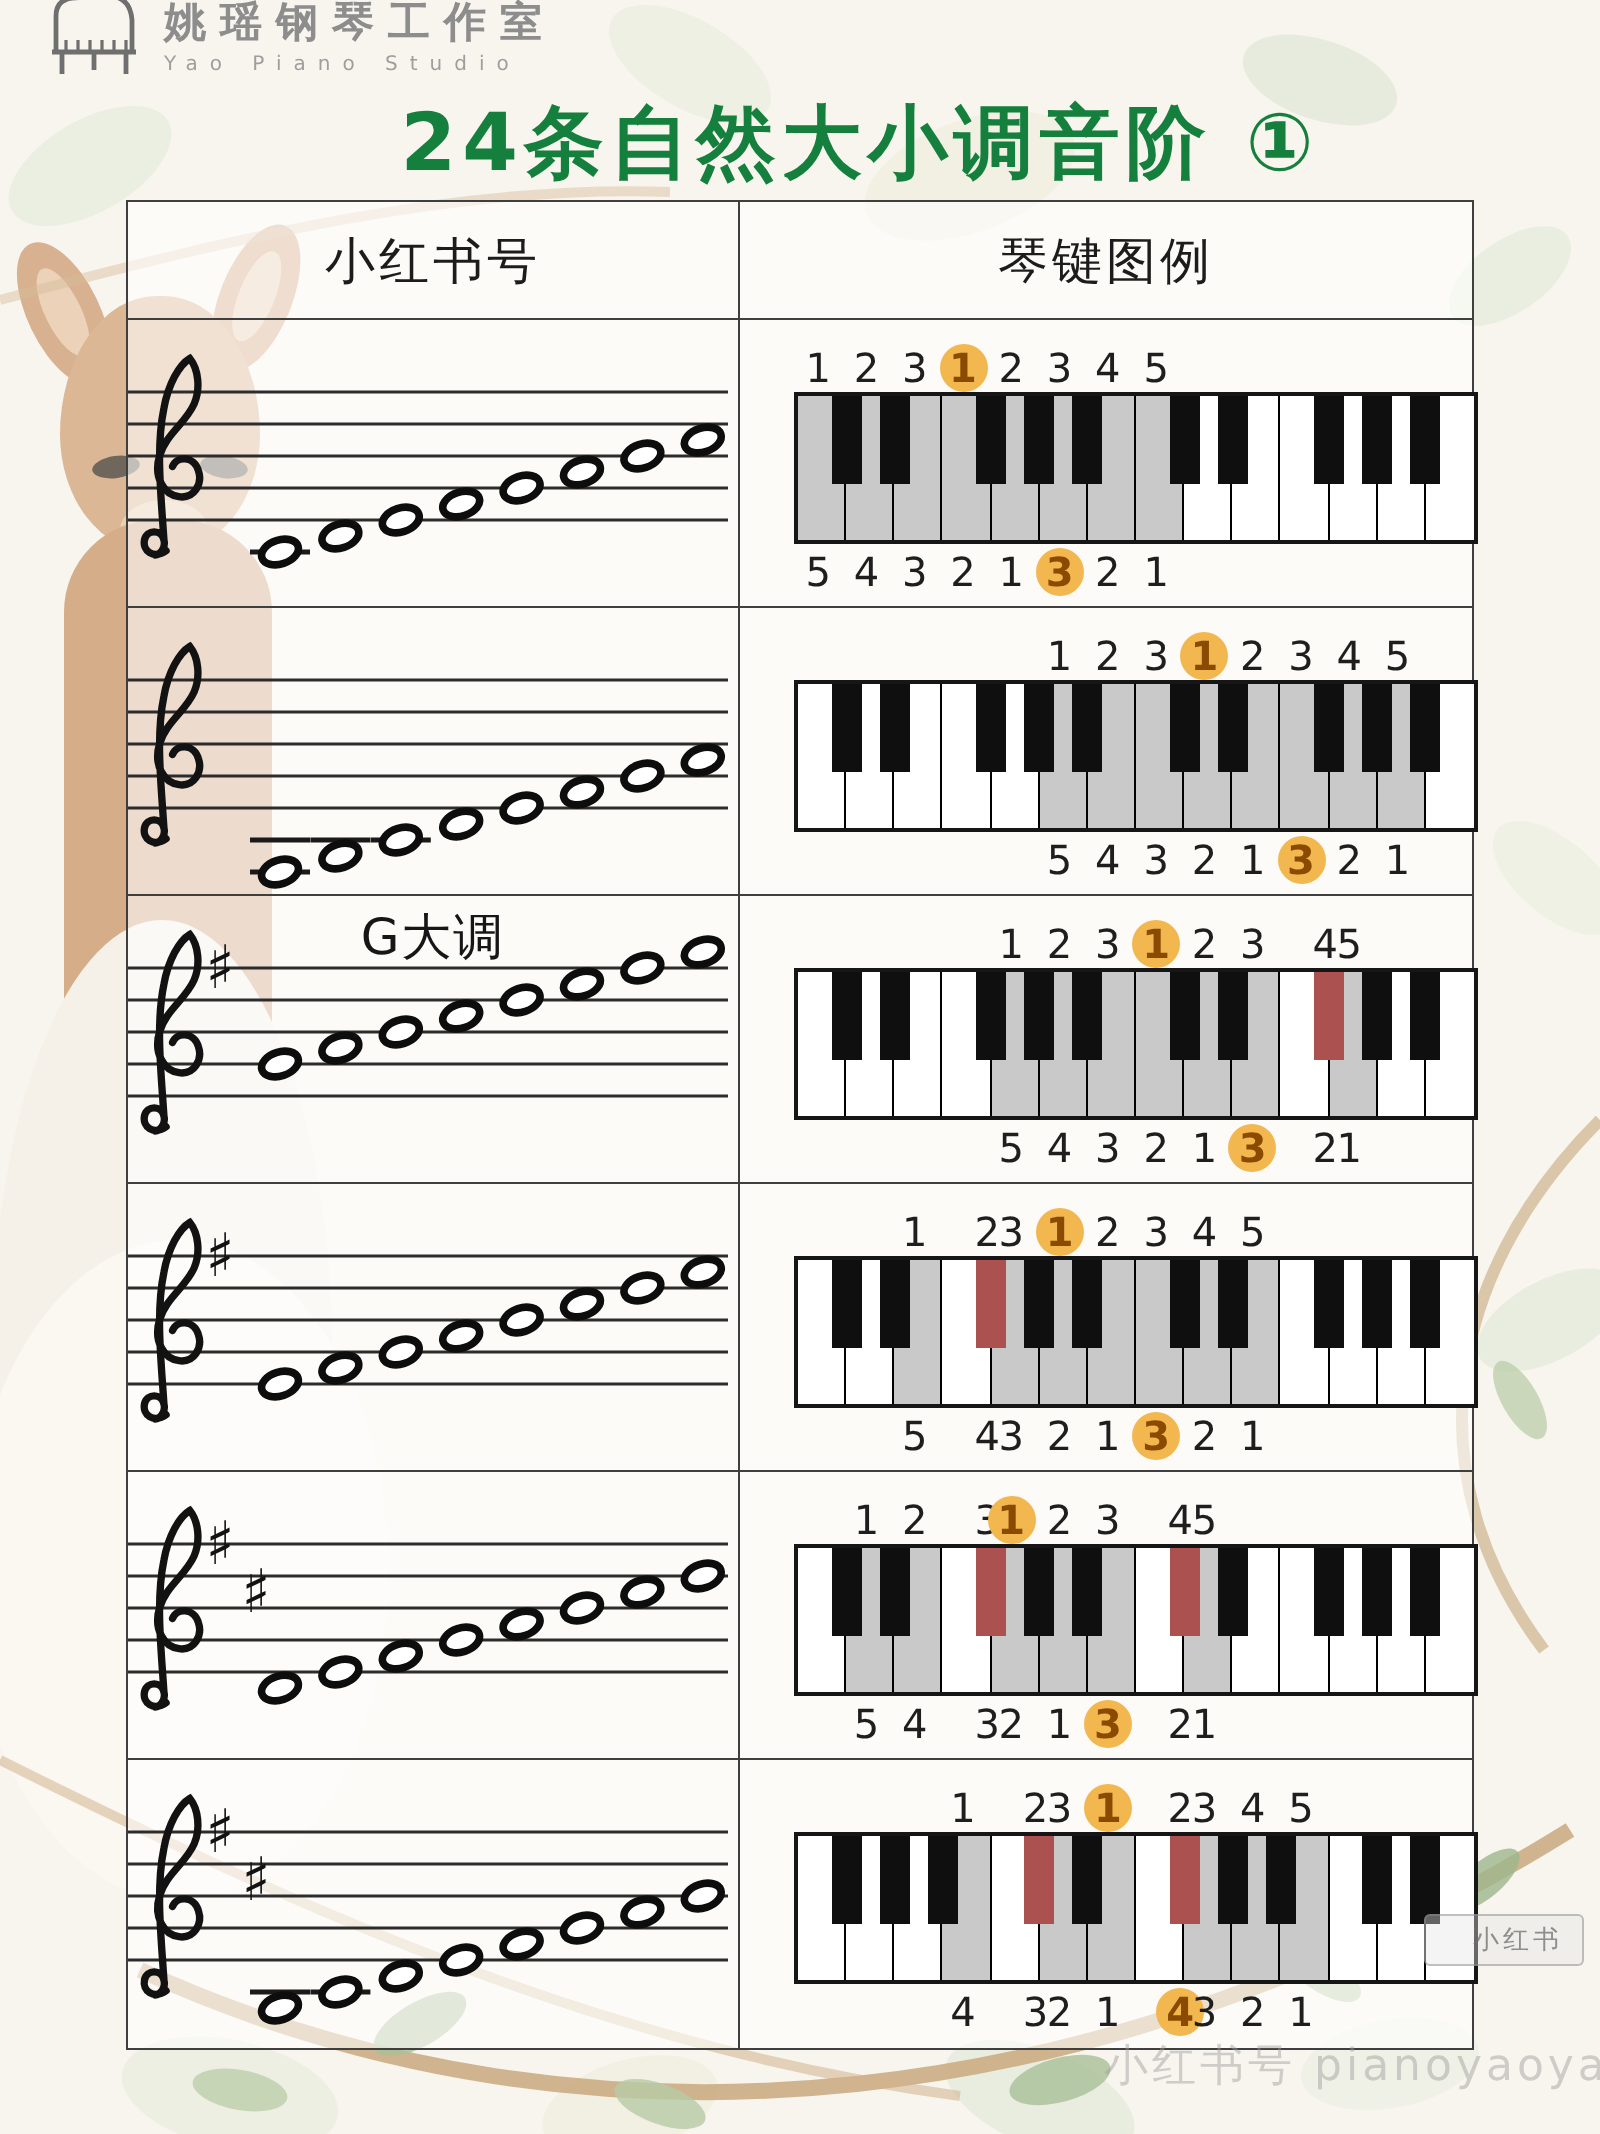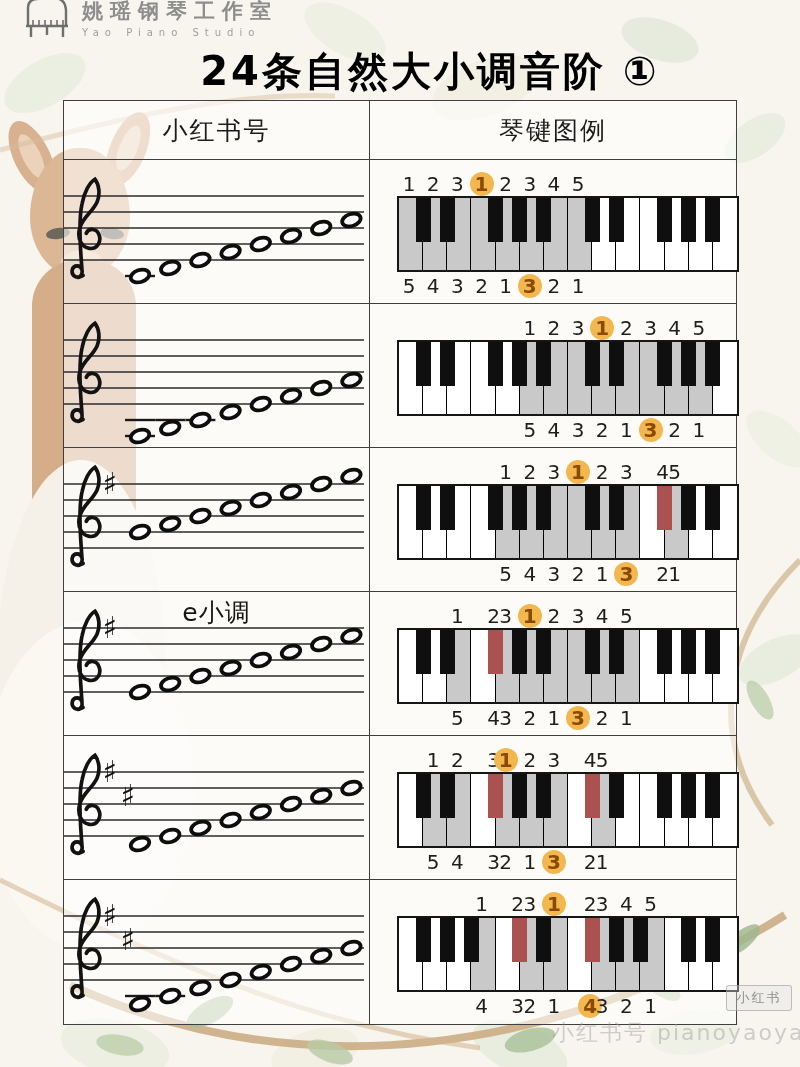--- a/index.html
+++ b/index.html
@@ -49,23 +49,23 @@
   .fing.bot{margin-top:3px;}
   .fnum{position:absolute;width:26px;margin-left:-13px;text-align:center;
     font-size:20px;color:#1e1e1e;line-height:22px;}
   .fnum.circ{width:24px;height:24px;margin-left:-12px;border-radius:50%;
     line-height:24px;font-weight:bold;top:-1px;}
   .kb{position:relative;width:338px;height:72px;border:2px solid #161616;background:#fff;box-sizing:content-box;}
   .wk{position:absolute;top:0;height:72px;background:#fff;border-right:1.2px solid #000;box-sizing:border-box;}
   .wk.last{border-right:none;}
   .bk{position:absolute;top:0;width:15px;height:44px;background:#0f0f0f;z-index:2;}
   
-  .wm-badge{position:absolute;right:8px;top:985px;width:64px;height:24px;z-index:4;
+  .wm-badge{position:absolute;right:8px;top:957px;width:64px;height:24px;z-index:4;
     border:1px solid rgba(140,140,140,0.5);background:rgba(228,228,228,0.4);border-radius:3px;
-    font-size:13px;color:rgba(110,110,110,0.75);display:flex;align-items:center;justify-content:center;letter-spacing:2px;}
+    font-size:13px;color:rgba(110,110,110,0.75);display:flex;align-items:center;justify-content:center;letter-spacing:2px;padding-left:14px;}
   .wm-line{position:absolute;left:552px;top:1018px;z-index:4;font-size:22px;letter-spacing:2px;
     color:rgba(155,155,155,0.45);white-space:nowrap;}
 </style>
 </head>
 <body>
 
 <div class="bg-layer">
 
   <div class="leaf" style="left:300px;top:10px;width:90px;height:44px;background:#e9eede;transform:rotate(30deg);opacity:.7"></div>
   <div class="leaf" style="left:430px;top:60px;width:110px;height:56px;background:#f0ede0;transform:rotate(-20deg);opacity:.8"></div>
@@ -112,21 +112,21 @@
     <path d="M8 34 H50" stroke="#6f6f6f" stroke-width="2.4"></path>
     <path d="M15 28 V34 M21 28 V34 M27 28 V34 M33 28 V34 M39 28 V34 M45 28 V34" stroke="#6f6f6f" stroke-width="1.6"></path>
     <path d="M13 34 V45 M45 34 V45 M29 34 V43" stroke="#6f6f6f" stroke-width="2.4"></path>
   </svg>
   <div>
     <div class="logo-text-cn">姚瑶钢琴工作室</div>
     <div class="logo-text-en">Yao Piano Studio</div>
   </div>
 </div>
 
-<div class="title" style="color: #000000;">
+<div class="title" style="color: #15803d;">
   <span>24条自然大小调音阶</span>
   <span>①</span>
 </div>
 
 <div class="table">
   <div class="thead">
     <div class="th left">小红书号</div>
     <div class="th right">琴键图例</div>
   </div>
   <div>
@@ -270,20 +270,21 @@
               <div class="fnum" style="left: 229.357px;">1</div>
               <div class="fnum circ" style="left: 253.5px; background: rgb(243, 183, 80); color: rgb(138, 74, 0);">3</div>
               <div class="fnum" style="left: 277.643px;">2</div>
               <div class="fnum" style="left: 301.786px;">1</div>
             </div>
           </div>
         </div>
       </div>
       <div class="trow">
         <div class="cell-staff">
+          <div class="row-label">G大调</div>
           <svg width="306" height="144" class="staff-svg">
             <line x1="0" x2="300" y1="100" y2="100" stroke="#2c2c2c" stroke-width="1.6"></line>
             <line x1="0" x2="300" y1="84" y2="84" stroke="#2c2c2c" stroke-width="1.6"></line>
             <line x1="0" x2="300" y1="68" y2="68" stroke="#2c2c2c" stroke-width="1.6"></line>
             <line x1="0" x2="300" y1="52" y2="52" stroke="#2c2c2c" stroke-width="1.6"></line>
             <line x1="0" x2="300" y1="36" y2="36" stroke="#2c2c2c" stroke-width="1.6"></line>
             <path d="M13 92 C7 96 2 92 3 87 C4 82 11 82 12 87 C13 91 10 94 8 94 M12 87 C11 70 8 45 12 26 C14 15 19 6 24 3 C28 8 29 17 26 24 C22 33 13 38 10 48 C7 58 12 66 19 67 C26 68 30 61 28 55 C26 48 18 48 16 53" transform="translate(5,16) scale(1.08)" fill="none" stroke="#121212" stroke-width="3.4" stroke-linecap="round"></path>
             <text x="46" y="46" font-size="30" font-weight="bold" fill="#121212" text-anchor="middle">♯</text>
             <ellipse cx="76" cy="84" rx="9.5" ry="6" transform="rotate(-18 76 84)" fill="#ffffff" stroke="#0d0d0d" stroke-width="3.8"></ellipse>
             <ellipse cx="106.2" cy="76" rx="9.5" ry="6" transform="rotate(-18 106.2 76)" fill="#ffffff" stroke="#0d0d0d" stroke-width="3.8"></ellipse>
@@ -341,21 +342,20 @@
               <div class="fnum" style="left: 205.214px;">1</div>
               <div class="fnum circ" style="left: 229.357px; background: rgb(243, 183, 80); color: rgb(138, 74, 0);">3</div>
               <div class="fnum" style="left: 265.571px;">2</div>
               <div class="fnum" style="left: 277.643px;">1</div>
             </div>
           </div>
         </div>
       </div>
       <div class="trow">
         <div class="cell-staff">
-          <div class="row-label">e小调</div>
           <svg width="306" height="144" class="staff-svg">
             <line x1="0" x2="300" y1="100" y2="100" stroke="#2c2c2c" stroke-width="1.6"></line>
             <line x1="0" x2="300" y1="84" y2="84" stroke="#2c2c2c" stroke-width="1.6"></line>
             <line x1="0" x2="300" y1="68" y2="68" stroke="#2c2c2c" stroke-width="1.6"></line>
             <line x1="0" x2="300" y1="52" y2="52" stroke="#2c2c2c" stroke-width="1.6"></line>
             <line x1="0" x2="300" y1="36" y2="36" stroke="#2c2c2c" stroke-width="1.6"></line>
             <path d="M13 92 C7 96 2 92 3 87 C4 82 11 82 12 87 C13 91 10 94 8 94 M12 87 C11 70 8 45 12 26 C14 15 19 6 24 3 C28 8 29 17 26 24 C22 33 13 38 10 48 C7 58 12 66 19 67 C26 68 30 61 28 55 C26 48 18 48 16 53" transform="translate(5,16) scale(1.08)" fill="none" stroke="#121212" stroke-width="3.4" stroke-linecap="round"></path>
             <text x="46" y="46" font-size="30" font-weight="bold" fill="#121212" text-anchor="middle">♯</text>
             <ellipse cx="76" cy="100" rx="9.5" ry="6" transform="rotate(-18 76 100)" fill="#ffffff" stroke="#0d0d0d" stroke-width="3.8"></ellipse>
             <ellipse cx="106.2" cy="92" rx="9.5" ry="6" transform="rotate(-18 106.2 92)" fill="#ffffff" stroke="#0d0d0d" stroke-width="3.8"></ellipse>

